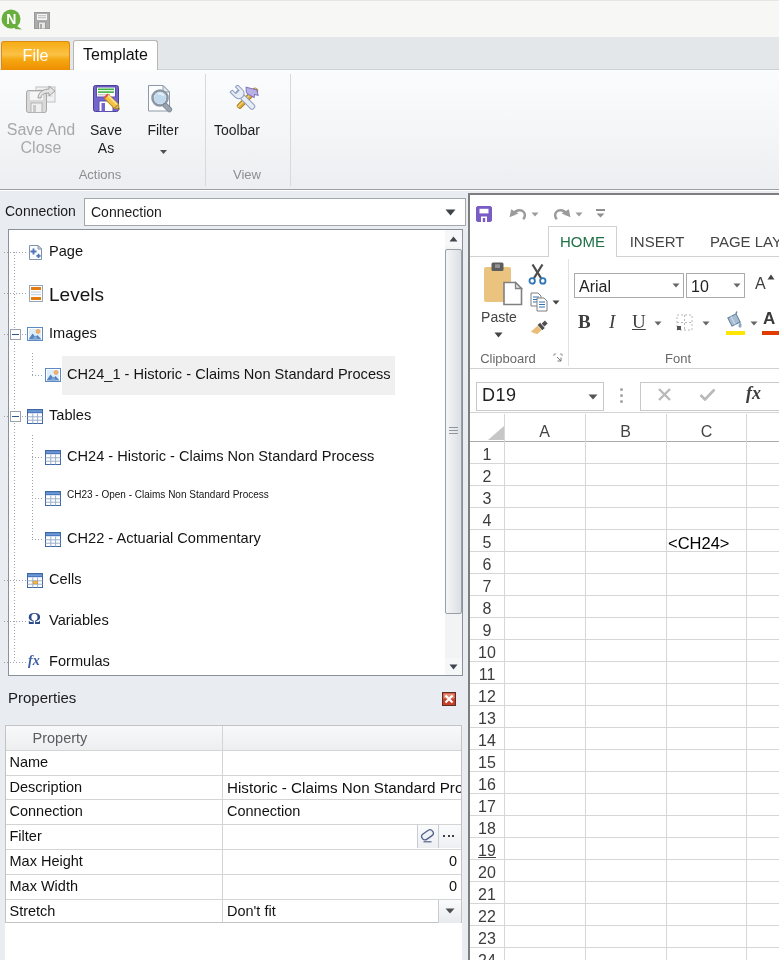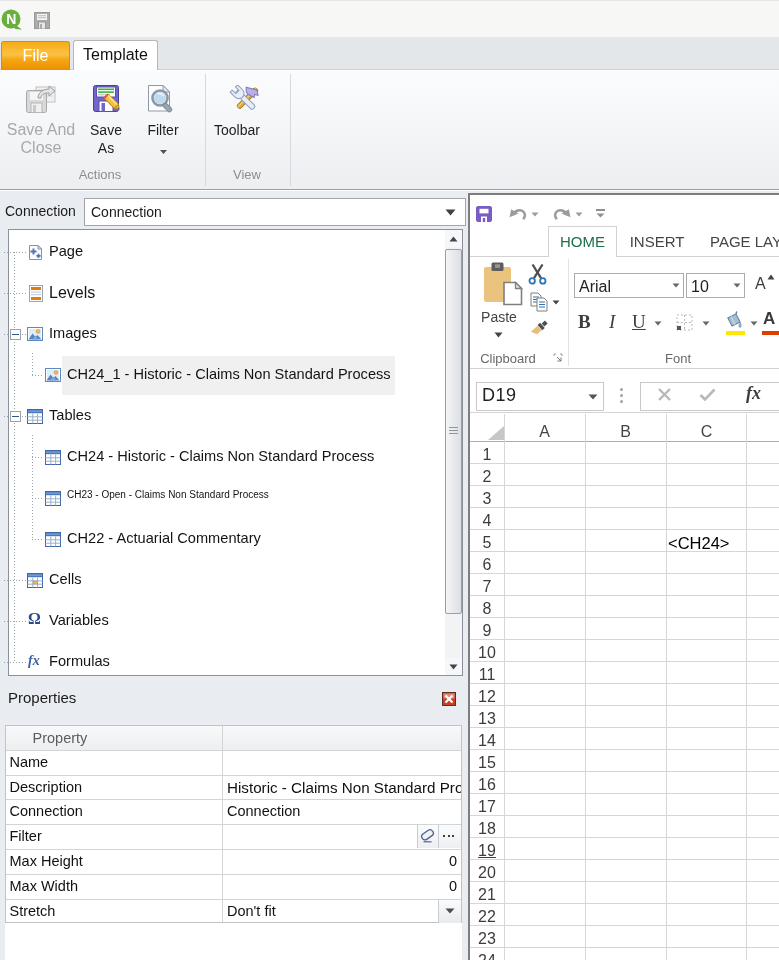--- a/index.html
+++ b/index.html
@@ -174,21 +174,21 @@
 <svg class="abs" style="left:27px;top:573px" width="16" height="15" viewBox="0 0 16 15">
 <rect x="0.5" y="0.5" width="15" height="14" fill="#fff" stroke="#3f67a5"></rect>
 <rect x="1" y="1" width="14" height="3.2" fill="#4a78c0"></rect>
 <rect x="1" y="1.6" width="14" height="1" fill="#85aede"></rect>
 <path d="M5.8 4.5 L5.8 14.5 M10.6 4.5 L10.6 14.5 M0.5 7.8 L15.5 7.8 M0.5 11.2 L15.5 11.2" stroke="#9bb0cc"></path>
 <rect x="6.3" y="8.2" width="4" height="2.6" fill="#f7bd4a" stroke="#d89010" stroke-width="0.6"></rect>
 </svg>
 <div class="abs" style="left:28px;top:610px;font-size:16px;font-weight:bold;color:#2b4b8c;font-family:'Liberation Serif',serif;">Ω</div>
 <div class="abs" style="left:28px;top:653px;font-size:14px;font-weight:bold;font-style:italic;color:#3b5fa0;font-family:'Liberation Serif',serif;">fx</div>
 <div class="abs" style="left:49px;top:243px;font-size:14.6px;color:#141414;white-space:nowrap;">Page</div>
-<div class="abs" style="left:49px;top:284px;font-size:16px;color:#141414;white-space:nowrap;">Levels</div>
+<div class="abs" style="left:49px;top:284px;font-size:19px;color:#141414;white-space:nowrap;">Levels</div>
 <div class="abs" style="left:49px;top:325px;font-size:14.6px;color:#141414;white-space:nowrap;">Images</div>
 <div class="abs" style="left:67px;top:366px;font-size:14.6px;color:#141414;white-space:nowrap;">CH24_1 - Historic - Claims Non Standard Process</div>
 <div class="abs" style="left:49px;top:407px;font-size:14.6px;color:#141414;white-space:nowrap;">Tables</div>
 <div class="abs" style="left:67px;top:448px;font-size:14.6px;color:#141414;white-space:nowrap;">CH24 - Historic - Claims Non Standard Process</div>
 <div class="abs" style="left:67px;top:489px;font-size:10px;color:#141414;white-space:nowrap;">CH23 - Open - Claims Non Standard Process</div>
 <div class="abs" style="left:67px;top:530px;font-size:14.6px;color:#141414;white-space:nowrap;">CH22 - Actuarial Commentary</div>
 <div class="abs" style="left:49px;top:571px;font-size:14.6px;color:#141414;white-space:nowrap;">Cells</div>
 <div class="abs" style="left:49px;top:612px;font-size:14.6px;color:#141414;white-space:nowrap;">Variables</div>
 <div class="abs" style="left:49px;top:653px;font-size:14.6px;color:#141414;white-space:nowrap;">Formulas</div>
 <div class="abs" style="left:445px;top:230px;width:17px;height:445px;background:#f2f3f5;"></div>

